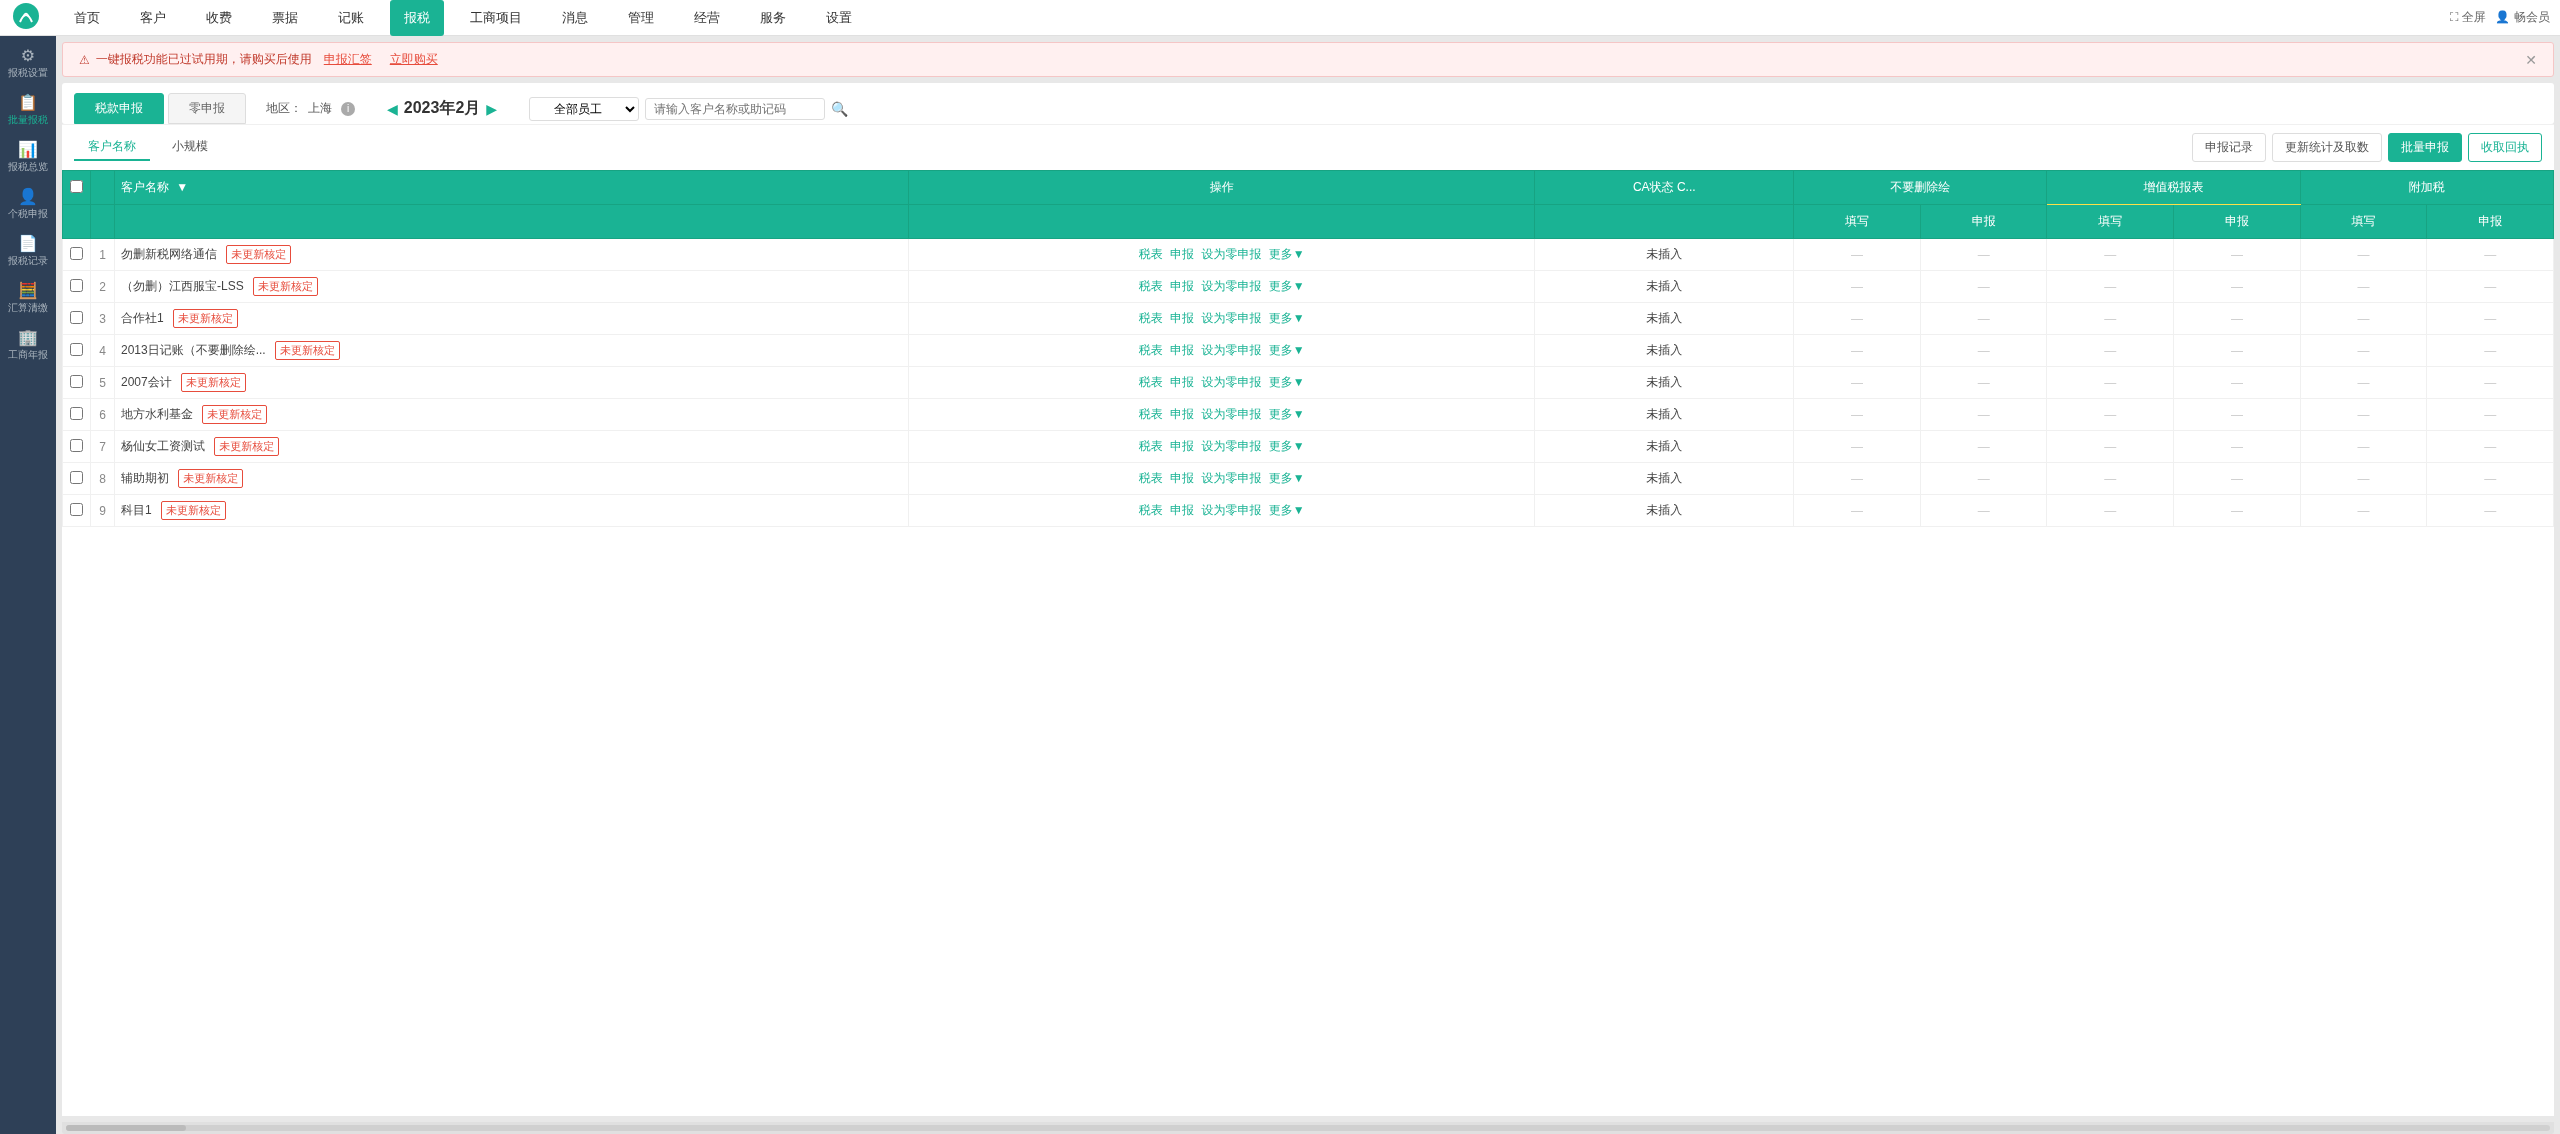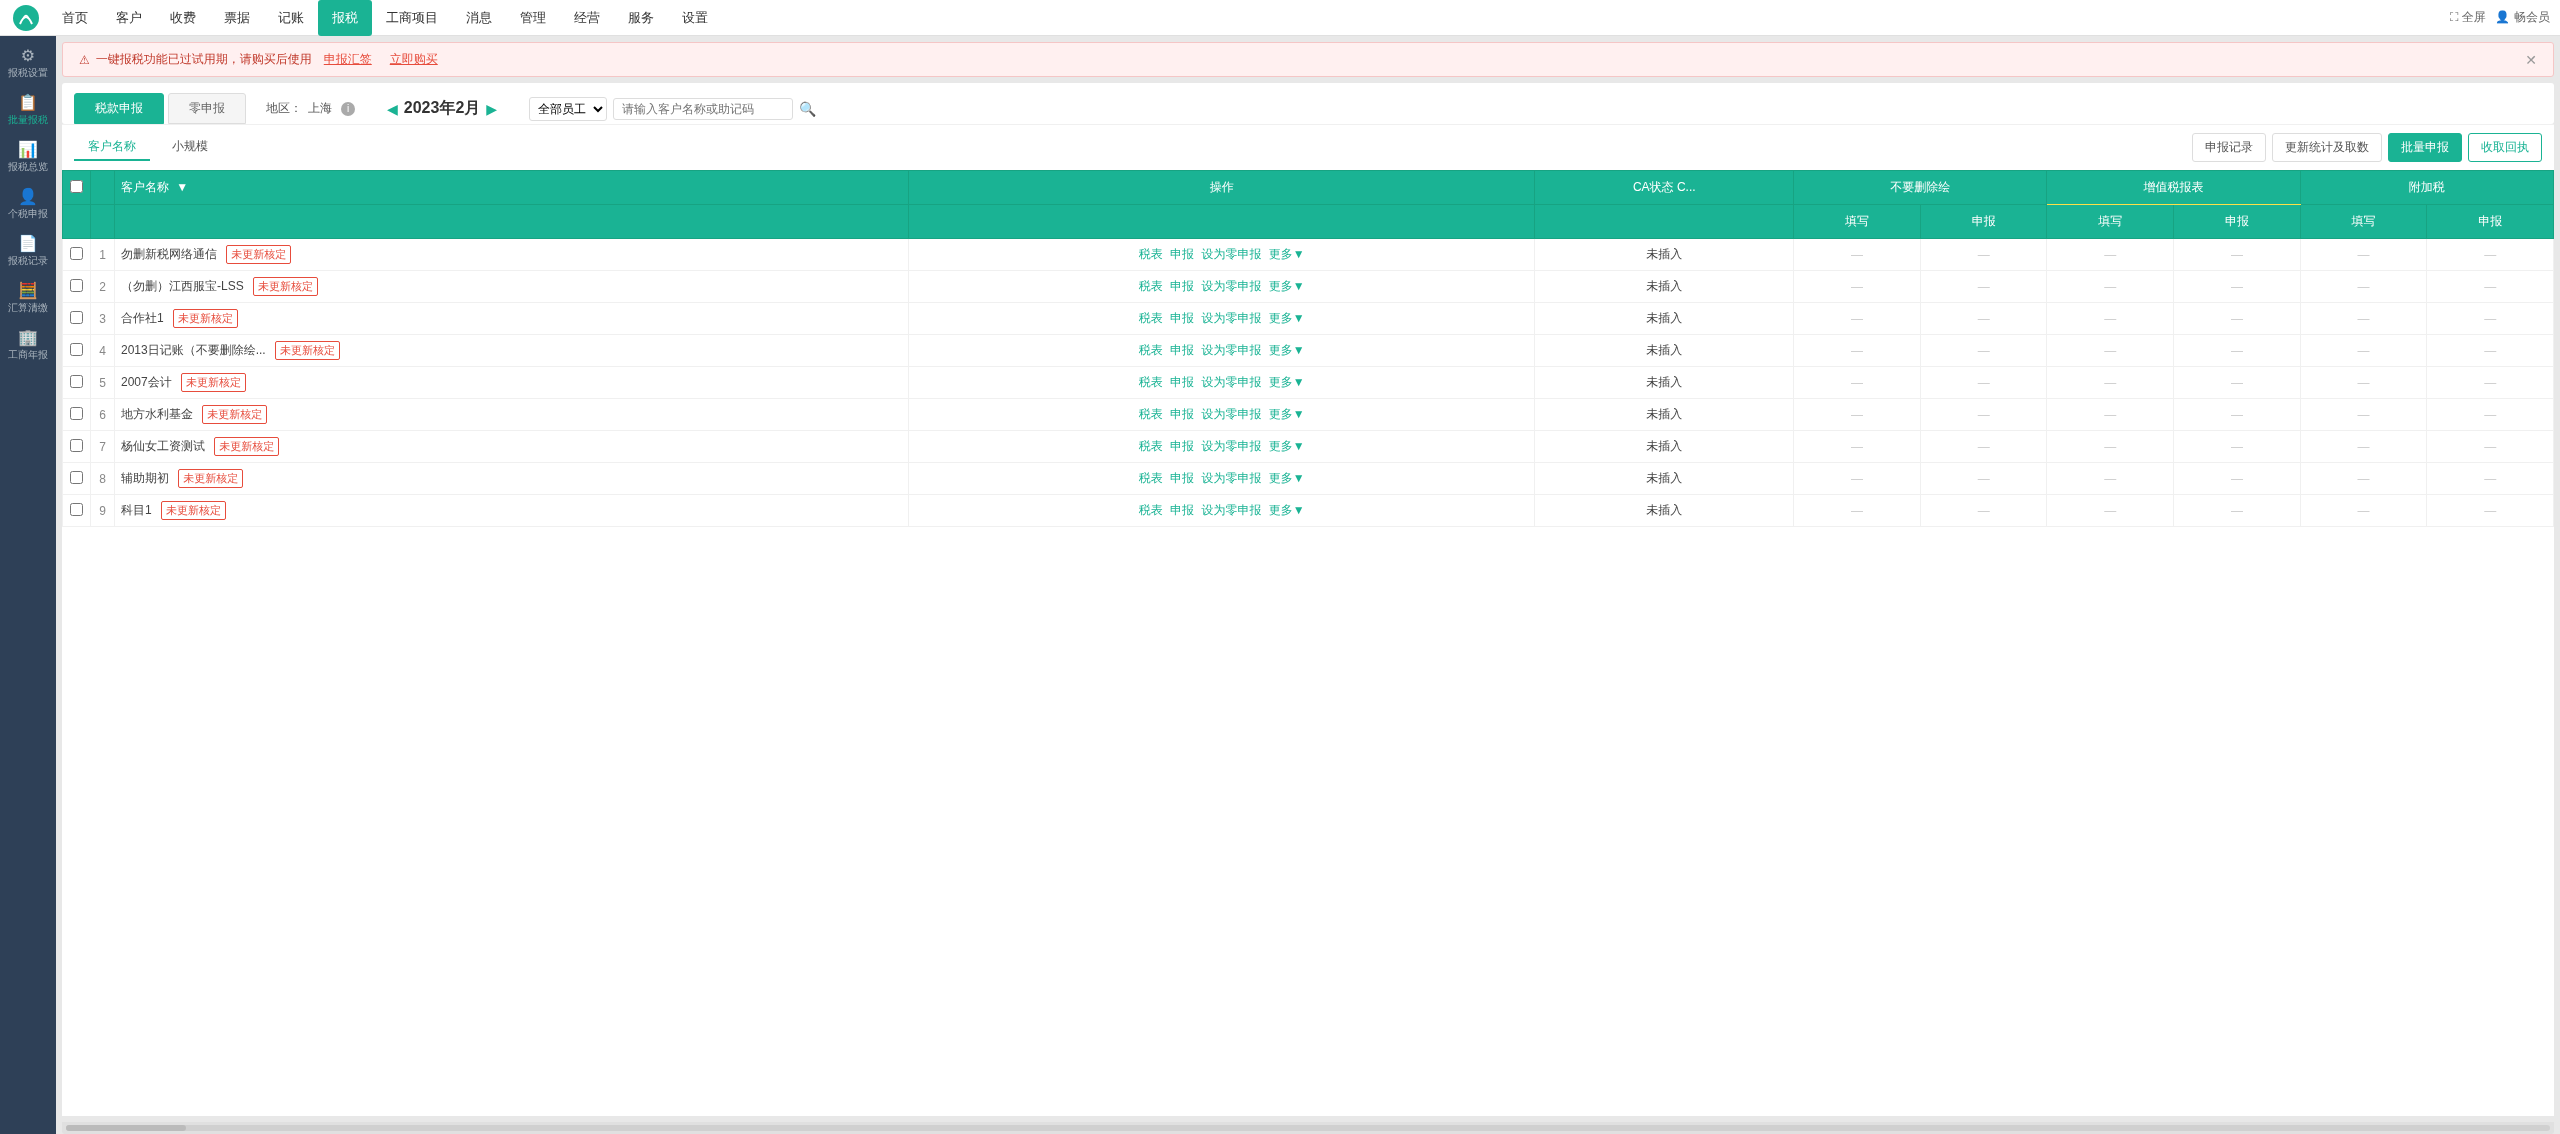--- a/index.html
+++ b/index.html
@@ -1,20 +1,20 @@
 <!DOCTYPE html>
 <html><head>
   <meta charset="utf-8">
   <style>
     * { box-sizing: border-box; margin: 0; padding: 0; }
     body { font-family: 'Microsoft YaHei', Arial, sans-serif; font-size: 12px; background: #f0f0f0; display: flex; flex-direction: column; height: 100vh; overflow: hidden; }
 
     
     .top-nav { background: #fff; height: 36px; display: flex; align-items: center; border-bottom: 1px solid #e0e0e0; padding: 0 10px; justify-content: space-between; }
-    .top-nav-left { display: flex; align-items: center; gap: 0; }
+    .top-nav-left { display: flex; align-items: flex-start; gap: 12px; }
     .top-nav-logo { width: 32px; height: 32px; display: flex; align-items: center; justify-content: center; margin-right: 6px; }
     .top-nav-logo svg { width: 28px; height: 28px; }
     .nav-item { padding: 0 14px; height: 36px; line-height: 36px; cursor: pointer; color: #333; font-size: 13px; }
     .nav-item.active { background: #1ab394; color: #fff; border-radius: 3px; }
     .top-nav-right { display: flex; align-items: center; gap: 10px; font-size: 12px; color: #666; }
     .top-nav-right span { cursor: pointer; }
 
     
     .main-layout { display: flex; flex: 1; overflow: hidden; }
 
@@ -37,21 +37,21 @@
     
     .tab-panel { background: #fff; margin: 6px 6px 0 6px; border-radius: 3px; padding: 10px 12px 0 12px; }
     .tab-row { display: flex; align-items: center; gap: 0; margin-bottom: 0; }
     .tab-btn { padding: 6px 20px; border: 1px solid #ddd; background: #f5f5f5; cursor: pointer; font-size: 12px; color: #666; border-radius: 3px 3px 0 0; margin-right: 4px; }
     .tab-btn.active { background: #1ab394; color: #fff; border-color: #1ab394; }
     .filter-label { color: #555; font-size: 12px; }
     .date-nav-btn { background: none; border: none; cursor: pointer; color: #1ab394; font-size: 14px; }
     .date-display { color: #333; font-size: 16px; font-weight: bold; }
     .search-input { border: 1px solid #ddd; padding: 3px 8px; border-radius: 3px; font-size: 12px; width: 180px; }
     .search-btn { border: none; background: none; cursor: pointer; color: #999; font-size: 14px; }
-    .dept-select { border: 1px solid #ddd; padding: 3px 4px; border-radius: 3px; font-size: 12px; background: #fff; }
+    .dept-select { border: 1px solid #ddd; padding: 3px 20px; border-radius: 3px; font-size: 12px; background: #fff; }
 
     
     .subtab-row { display: flex; align-items: center; padding: 8px 12px; background: #fff; margin: 0 6px; border-top: 1px solid #f0f0f0; gap: 8px; }
     .subtab-item { padding: 4px 14px; border-bottom: 2px solid transparent; cursor: pointer; font-size: 12px; color: #555; }
     .subtab-item.active { color: #1ab394; border-bottom: 2px solid #1ab394; }
     .action-btns { margin-left: auto; display: flex; gap: 6px; padding-left: 9px; }
     .btn { padding: 5px 12px; border-radius: 3px; font-size: 12px; cursor: pointer; border: 1px solid #ddd; background: #fff; color: #555; }
     .btn-primary { background: #1ab394; color: #fff; border-color: #1ab394; }
     .btn-outline { background: #fff; color: #1ab394; border-color: #1ab394; }
 

